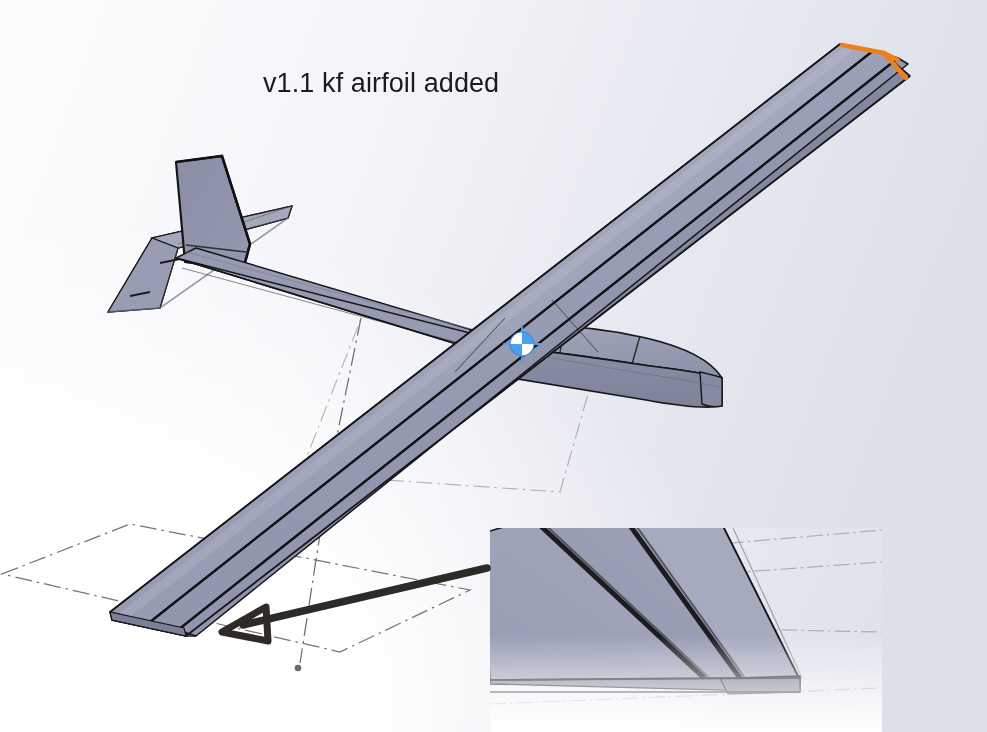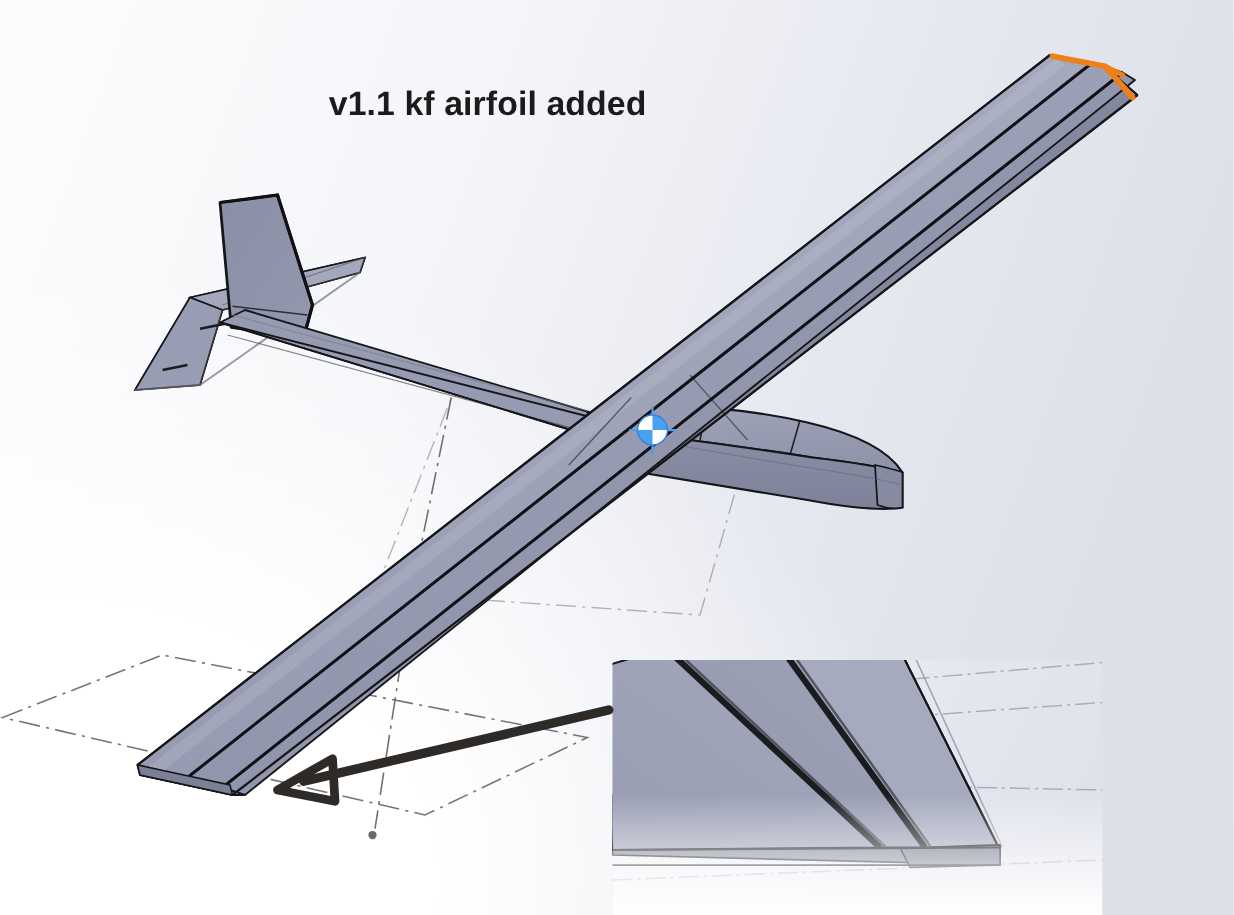--- a/index.html
+++ b/index.html
@@ -6,21 +6,20 @@
   body{
     width:987px;height:732px;overflow:hidden;
     font-family:"Liberation Sans",sans-serif;
     background:#ffffff;
   }
   #stage{
     position:relative;width:987px;height:732px;overflow:hidden;
     background:
       radial-gradient(120% 110% at 2% 96%, #ffffff 0%, #ffffff 28%, rgba(255,255,255,0) 62%),
       linear-gradient(110deg, #fdfdfe 0%, #f4f5f9 34%, #e6e8f0 62%, #dfe1ea 82%, #dcdee8 100%);
-    font-weight: bold;
   }
   .lyr{position:absolute;left:0;top:0;width:987px;height:732px;}
   .title{
     position:absolute;left:263px;top:68px;
     font-size:27px;color:#1b1b1b;letter-spacing:.1px;
     white-space:nowrap;
   }
   #inset{
     position:absolute;left:490px;top:528px;width:392px;height:204px;
     overflow:hidden;

